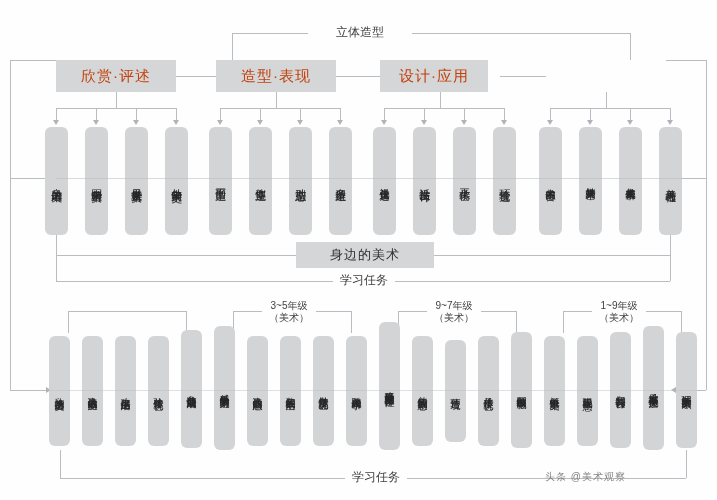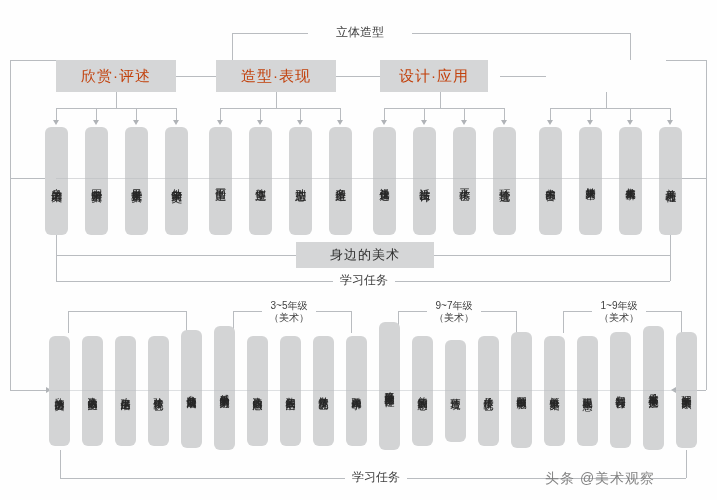--- a/index.html
+++ b/index.html
@@ -80,21 +80,21 @@
   .langbox{
     position:absolute;
     background:#d5d6d7;
     display:flex;align-items:center;justify-content:center;
     font-size:13px;letter-spacing:1px;color:#2e2e2e;
     white-space:nowrap;
   }
 
   .watermark{
     position:absolute;
-    font-size:14px;
+    font-size:10px;
     color:#6f6f6f;
     letter-spacing:1px;
     white-space:nowrap;
     opacity:.85;
   }
 </style>
 </head>
 <body>
 
 <div id="stage">

